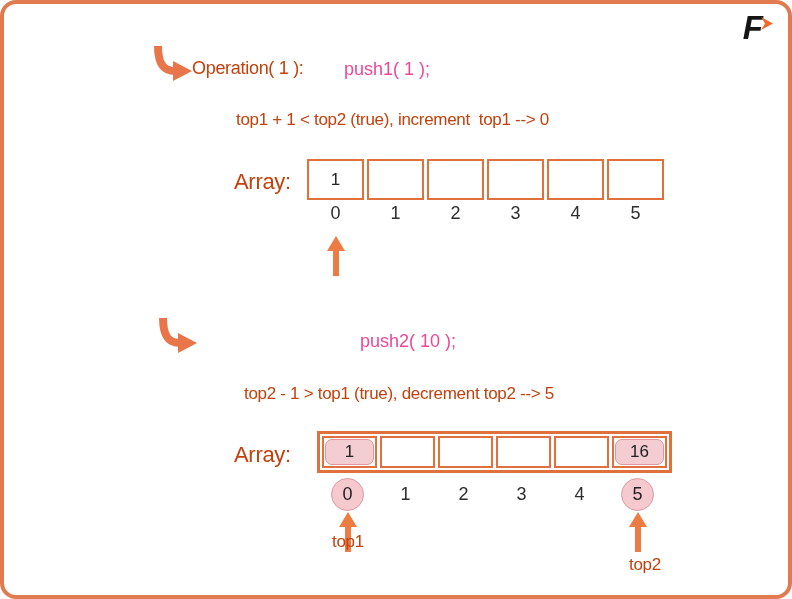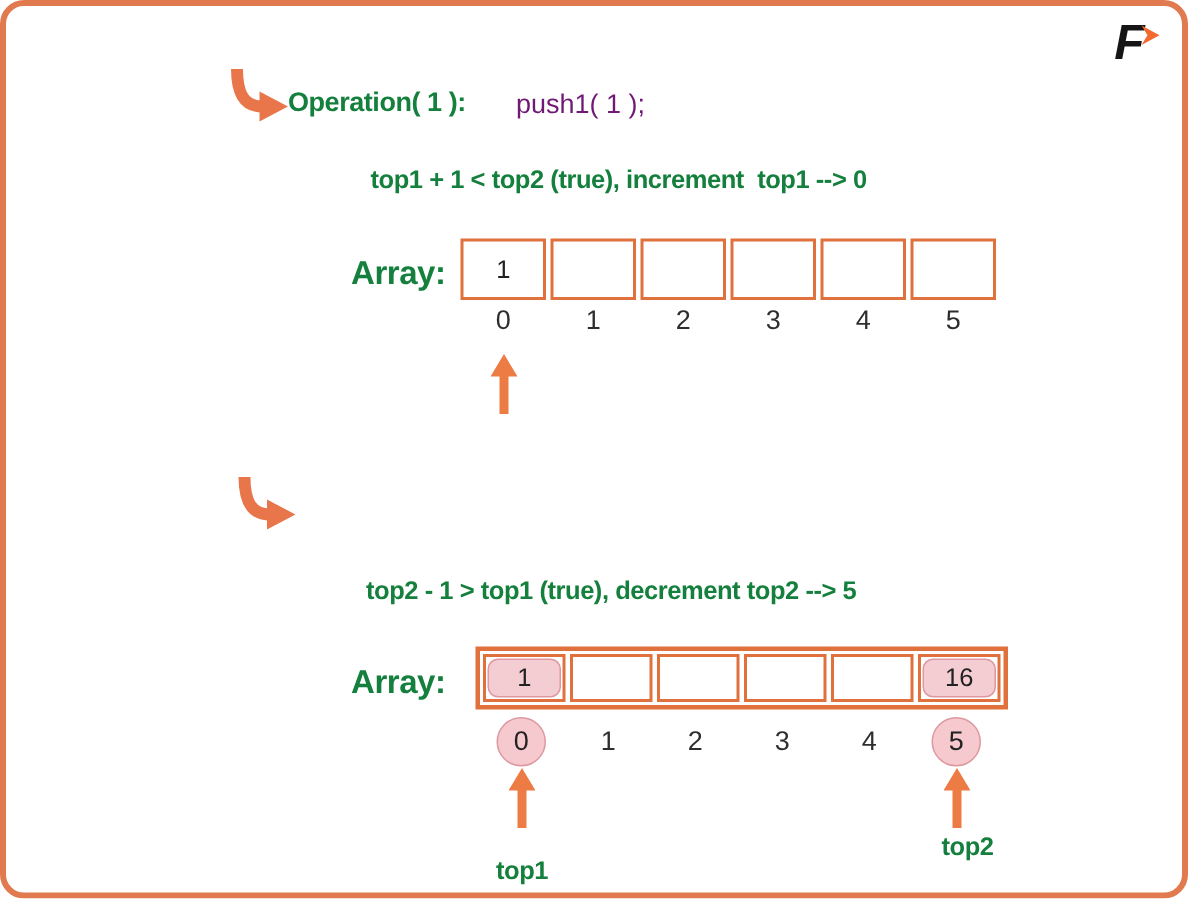--- a/index.html
+++ b/index.html
@@ -13,22 +13,22 @@
 
   
   .logo { top:10px; right:14px; display:flex; align-items:flex-start; }
   .logo-f {
     font-size:33px; font-weight:bold; font-style:italic; color:#151515;
     line-height:28px; letter-spacing:-1px;
   }
   .logo-chev { margin-top:2px; margin-left:-2px; }
 
   
-  .bold { font-weight:bold; color:#15803d; letter-spacing:-0.3px; }
-  .reg  { color:#701a75; }
+  .bold { font-weight:normal; color:#c2410c; letter-spacing:-0.3px; }
+  .reg  { color:#ec4899; }
   .op-label { font-size:18px; }
   .op-code  { font-size:18px; }
   .condition { font-size:17px; white-space:pre; }
   .array-label { font-size:22px; }
   .pointer-line { font-size:17px; white-space:pre; }
   .top-label { font-size:17px; width:70px; text-align:center; }
 
   
   .array1 { display:flex; gap:3px; }
   .cell1 {
@@ -69,21 +69,21 @@
     </svg>
   </div>
 
   <svg class="abs" style="left:146px; top:40px;" width="44" height="38" viewBox="0 0 44 38">
     <path d="M8 2 C 8 19, 13 27, 25 27" fill="none" stroke="#E8764A" stroke-width="8"></path>
     <polygon points="23,17 42,27 23,37" fill="#E8764A"></polygon>
   </svg>
   <div class="abs bold op-label" style="left:188px; top:54px;">Operation( 1 ):</div>
   <div class="abs reg op-code" style="left:340px; top:55px;">push1( 1 );</div>
 
-  <div class="abs bold condition" style="left:243px; top:106px;">top1 + 1 &lt; top2 (true), increment  top1 --&gt; 0</div>
+  <div class="abs bold condition" style="left:232px; top:106px;">top1 + 1 &lt; top2 (true), increment  top1 --&gt; 0</div>
 
   <div class="abs bold array-label" style="left:230px; top:165px;">Array:</div>
 
   <div class="abs array1" style="left:303px; top:155px;">
     <div class="cell1">1</div>
     <div class="cell1"></div>
     <div class="cell1"></div>
     <div class="cell1"></div>
     <div class="cell1"></div>
     <div class="cell1"></div>
@@ -101,20 +101,21 @@
   <svg class="abs" style="left:323px; top:232px;" width="18" height="40" viewBox="0 0 18 40">
     <polygon points="9,0 18,15 0,15" fill="#ED7C44"></polygon>
     <rect x="6" y="14" width="6" height="26" fill="#ED7C44"></rect>
   </svg>
 
 
   <svg class="abs" style="left:151px; top:312px;" width="44" height="38" viewBox="0 0 44 38">
     <path d="M8 2 C 8 19, 13 27, 25 27" fill="none" stroke="#E8764A" stroke-width="8"></path>
     <polygon points="23,17 42,27 23,37" fill="#E8764A"></polygon>
   </svg>
+  <div class="abs reg op-code" style="left:356px; top:327px;">push2( 10 );</div>
 
   <div class="abs bold condition" style="left:240px; top:380px;">top2 - 1 &gt; top1 (true), decrement top2 --&gt; 5</div>
 
   <div class="abs bold array-label" style="left:230px; top:438px;">Array:</div>
 
   <div class="abs array2" style="left:313px; top:427px;">
     <div class="cell2">
       <div class="pinkbox">1</div>
     </div>
     <div class="cell2"></div>
@@ -141,16 +142,16 @@
 
   <svg class="abs" style="left:335px; top:508px;" width="18" height="40" viewBox="0 0 18 40">
     <polygon points="9,0 18,15 0,15" fill="#ED7C44"></polygon>
     <rect x="6" y="14" width="6" height="26" fill="#ED7C44"></rect>
   </svg>
   <svg class="abs" style="left:625px; top:508px;" width="18" height="40" viewBox="0 0 18 40">
     <polygon points="9,0 18,15 0,15" fill="#ED7C44"></polygon>
     <rect x="6" y="14" width="6" height="26" fill="#ED7C44"></rect>
   </svg>
 
-  <div class="abs bold top-label" style="left:309px; top:567px;">top1</div>
+  <div class="abs bold top-label" style="left:309px; top:528px;">top1</div>
   <div class="abs bold top-label" style="left:606px; top:551px;">top2</div>
 
 </div>
 
 </body></html>

